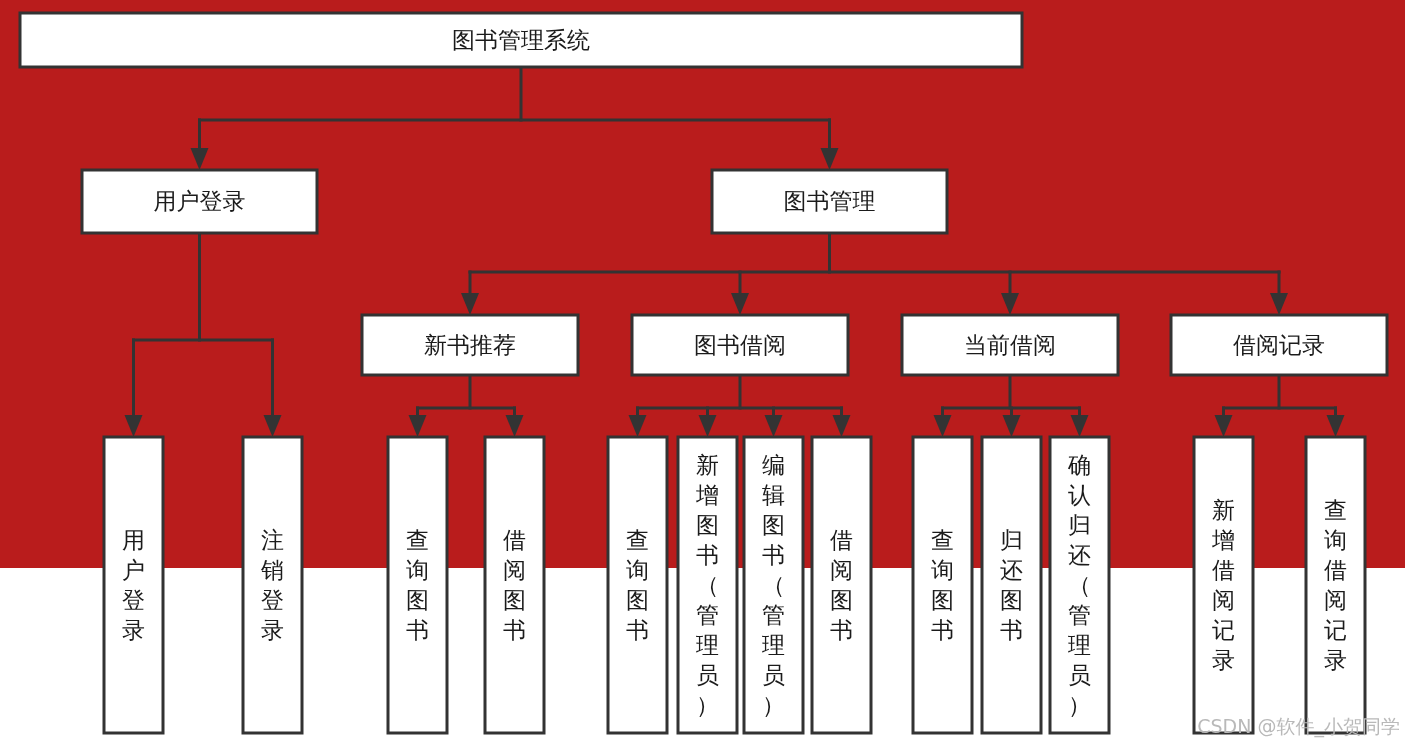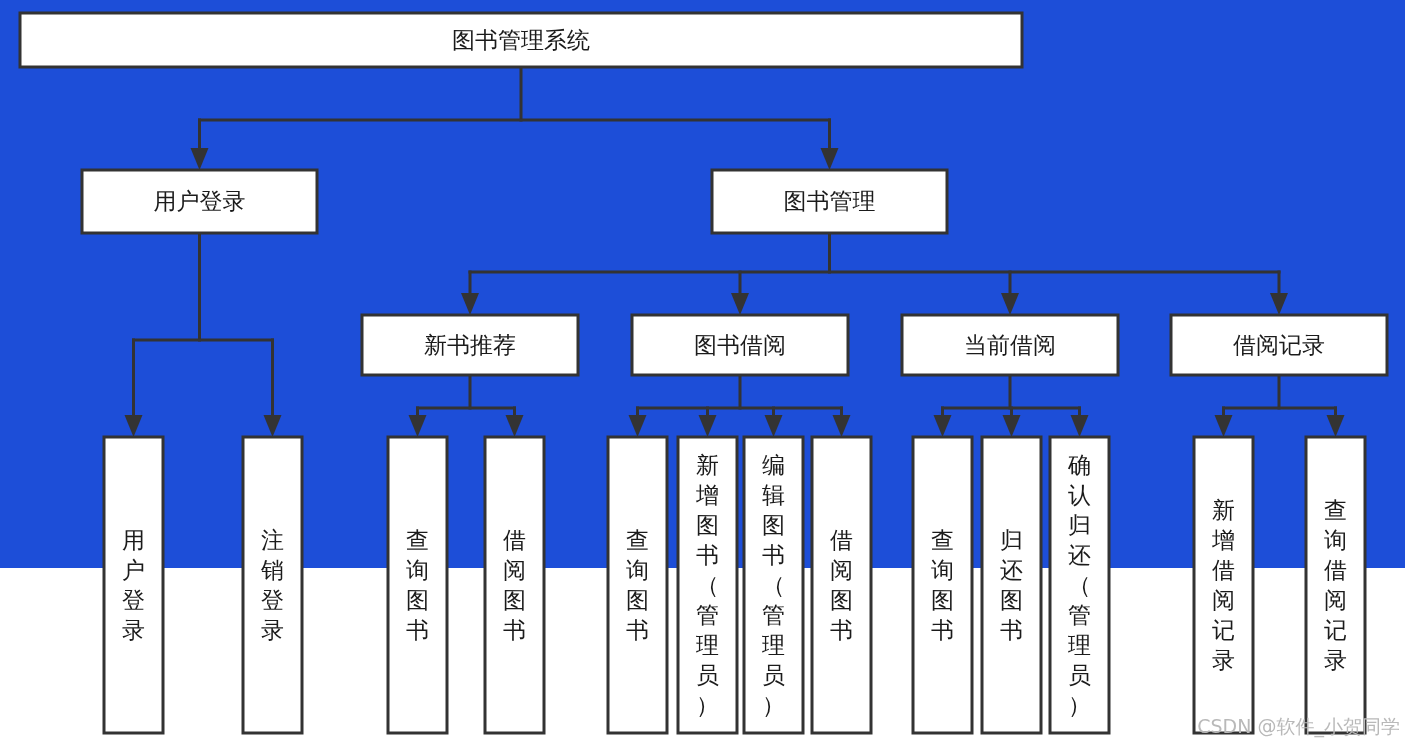--- a/index.html
+++ b/index.html
@@ -11,21 +11,21 @@
   body {
     width: 1405px;
     height: 747px;
     overflow: hidden;
     font-family: "DejaVu Sans", "Liberation Sans", sans-serif;
   }
   #diagram-root {
     position: relative;
     width: 1405px;
     height: 568px;
-    background: #1d4ed8;
+    background: #b91c1c;
   }
   svg#chart-svg {
     display: block;
     width: 1405px;
     height: 747px;
   }
   .node-box {
     fill: #ffffff;
     stroke: #333333;
     stroke-width: 3;

